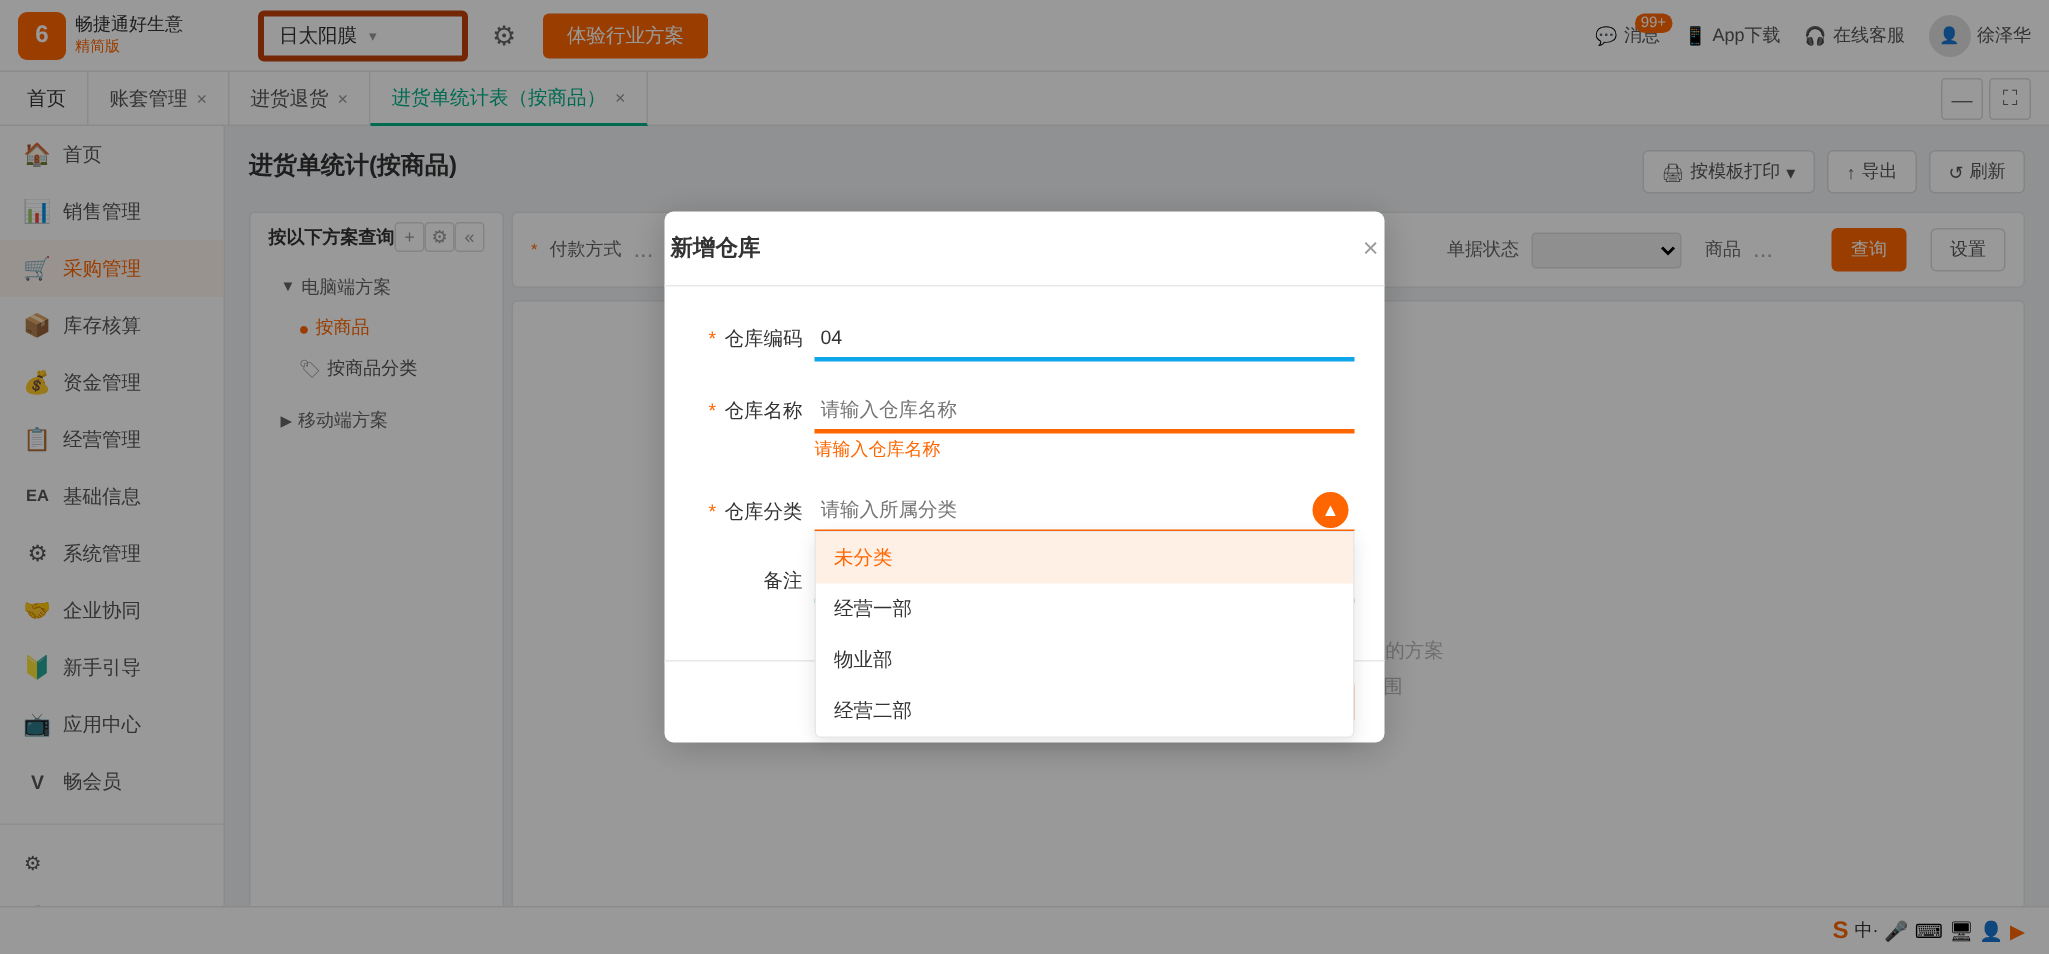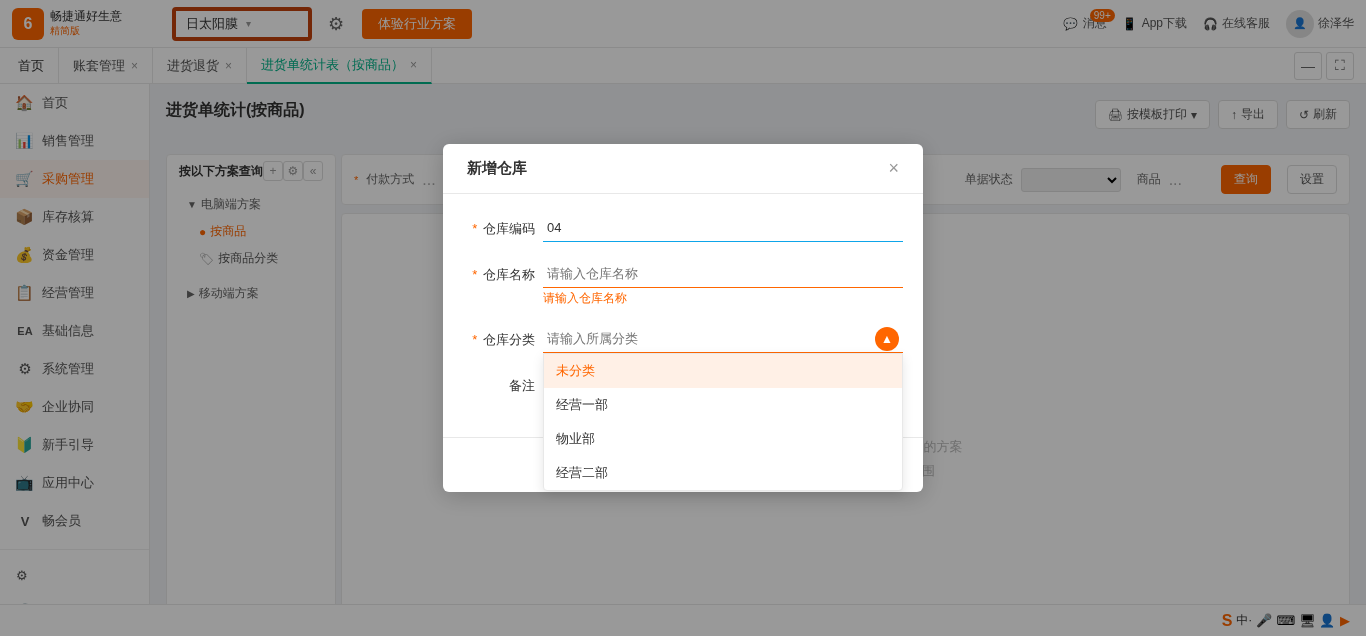--- a/index.html
+++ b/index.html
@@ -175,21 +175,21 @@
     .content {
       flex: 1;
       padding: 16px;
       overflow: auto;
       position: relative;
     }
     .page-title {
       font-size: 16px;
       font-weight: bold;
       color: #333;
-      margin-bottom: 25px;
+      margin-bottom: 12px;
     }
     .toolbar {
       display: flex;
       align-items: center;
       justify-content: flex-end;
       gap: 8px;
       position: absolute;
       top: 16px; right: 16px;
     }
     .toolbar-btn {
@@ -249,21 +249,21 @@
     .modal {
       background: #fff;
       border-radius: 6px;
       width: 480px;
       box-shadow: 0 4px 24px rgba(0,0,0,0.2);
       position: relative;
       z-index: 101;
     }
     .modal-header {
       display: flex; align-items: center;
-      padding: 14px 24px;
+      padding: 14px 4px;
       border-bottom: 1px solid #e8e8e8;
     }
     .modal-title {
       font-size: 15px; font-weight: bold; color: #333; flex: 1;
     }
     .modal-close {
       cursor: pointer; color: #999; font-size: 18px;
       display: flex; align-items: center; justify-content: center;
     }
     .modal-body {
@@ -280,21 +280,21 @@
       text-align: right;
       padding-right: 8px;
     }
     .required-star {
       color: #f60; margin-right: 2px;
     }
     .form-field { flex: 1; position: relative; }
     .form-input {
       width: 100%;
       border: none;
-      border-bottom: 1px solid #0ea5e9;
+      border-bottom: 3px solid #0ea5e9;
       padding: 6px 4px;
       font-size: 13px;
       outline: none;
       color: #333;
     }
     .form-input.error { border-bottom-color: #f60; }
     .form-error-msg {
       color: #f60; font-size: 12px; margin-top: 2px;
     }
     .form-select-wrapper {

